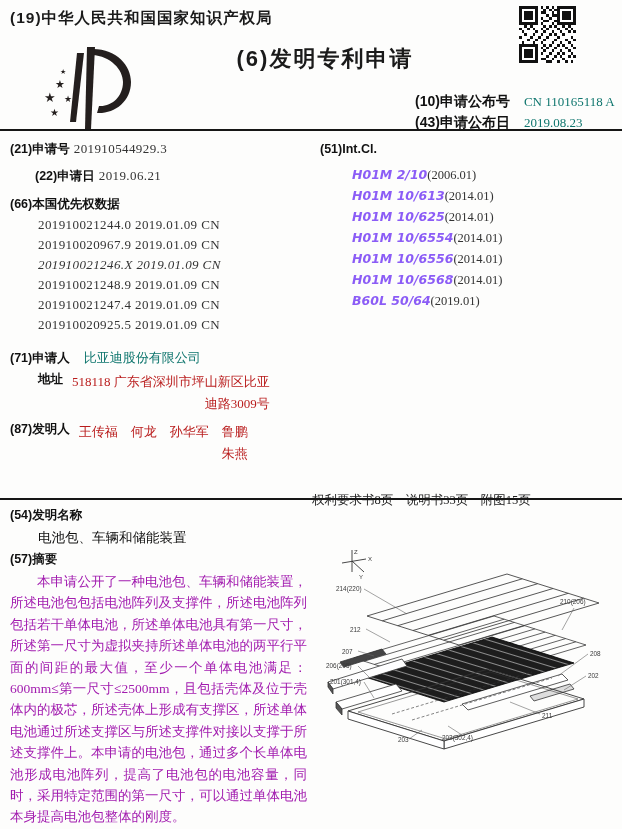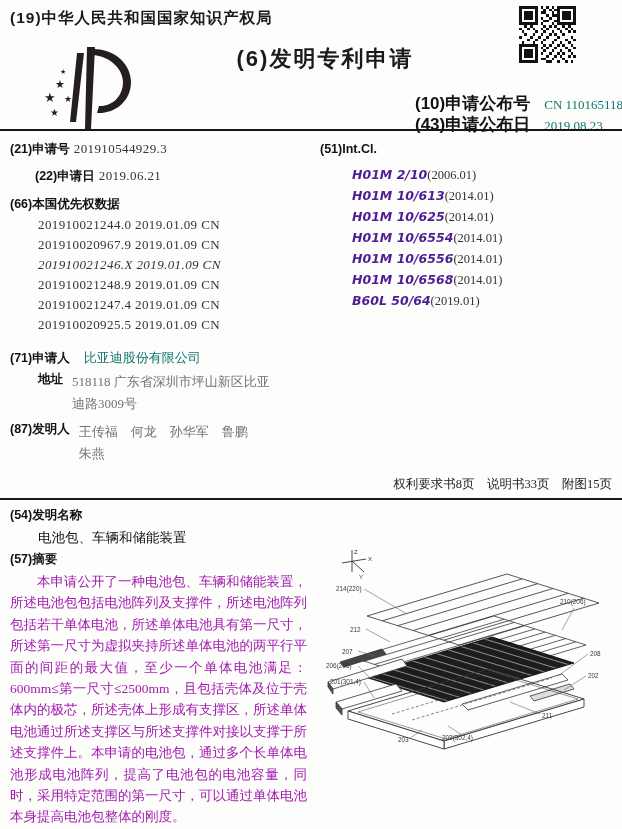--- a/index.html
+++ b/index.html
@@ -8,34 +8,34 @@
     position:relative; width:622px; height:829px; background:#fdfdfc;
     color:#1a1a1a; overflow:hidden;
     font-family:"Liberation Serif", serif;
   }
   .abs { position:absolute; }
   .lbl { font:700 12.5px "Liberation Sans", sans-serif; color:#111; }
   .val { font:13px "Liberation Serif", serif; color:#0f766e; }
   .num { font:13px "Liberation Serif", serif; color:#333; letter-spacing:.4px; }
   .office { font:700 15.5px "Liberation Sans", sans-serif; letter-spacing:1px; }
   .kind-title { font:700 22px "Liberation Sans", sans-serif; letter-spacing:2px; }
-  .pubrow .lbl { font-size:17px; }
+  .pubrow .lbl { font-size:14px; }
   .pubrow .val { margin-left:4px; }
   .rule { position:absolute; left:0; width:622px; height:2px; background:#161616; }
   .row { position:absolute; white-space:nowrap; }
   .row .val { margin-left:10px; }
-  .cls-code { font:italic 700 12.5px "DejaVu Sans", sans-serif; color:#4c1d95; }
+  .cls-code { font:italic 700 12.5px "DejaVu Sans", sans-serif; color:#8b5cf6; }
   .cls-ver { font:12.5px "Liberation Serif", serif; color:#333; }
-  .pages { font:12.5px "Liberation Serif", serif; color:#222; text-align:right; }
+  .pages { font:12.5px "Liberation Serif", serif; color:#222; text-align:left;margin-top:16px; }
   .sec-title { font:13.5px "Liberation Serif", serif; color:#111; }
   .abstract {
     font:13.5px "Liberation Serif", serif; color:#a21caf;
     line-height:21.4px; text-align:justify; text-indent:2em;
   }
-  .addr-lines div, .inv-lines div { font:13px "Liberation Serif", serif; color:#737373; line-height:22px; }
+  .addr-lines div, .inv-lines div { font:13px "Liberation Serif", serif; color:#b91c1c; line-height:22px;text-align:right; }
   .flexrow { display:flex; }
   .flexrow .lbl { margin-right:9px; }
   svg text { font:6.4px "Liberation Sans", sans-serif; fill:#3a3a3a; }
   svg .axis-t { font-size:6px; }
 </style>
 </head>
 <body>
 
 <div class="page">
 

